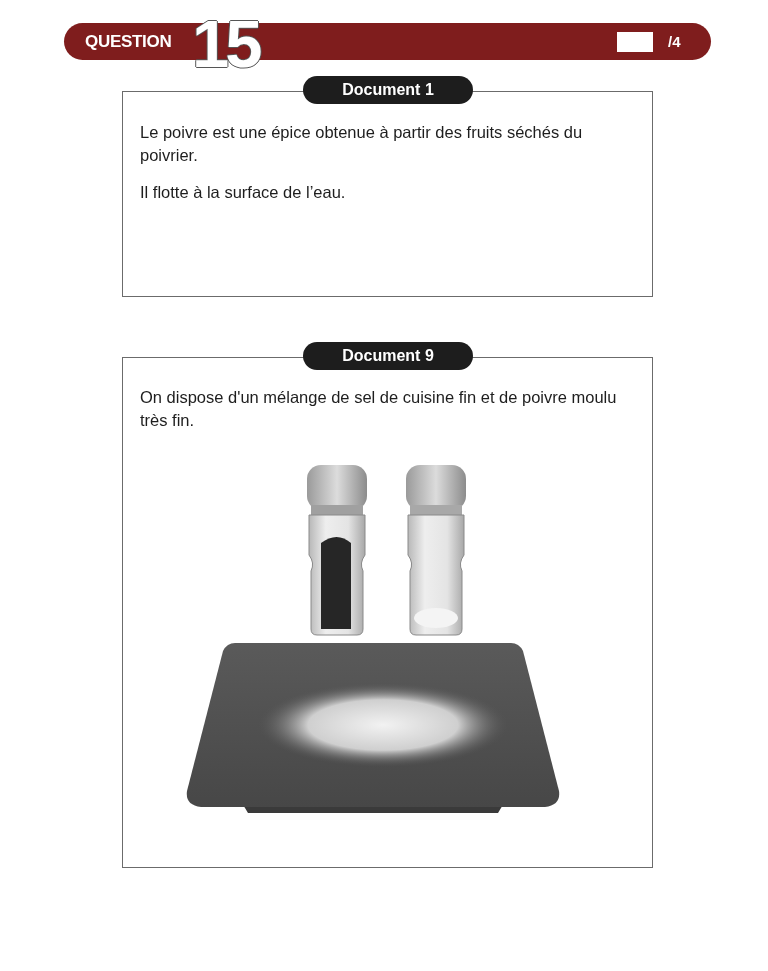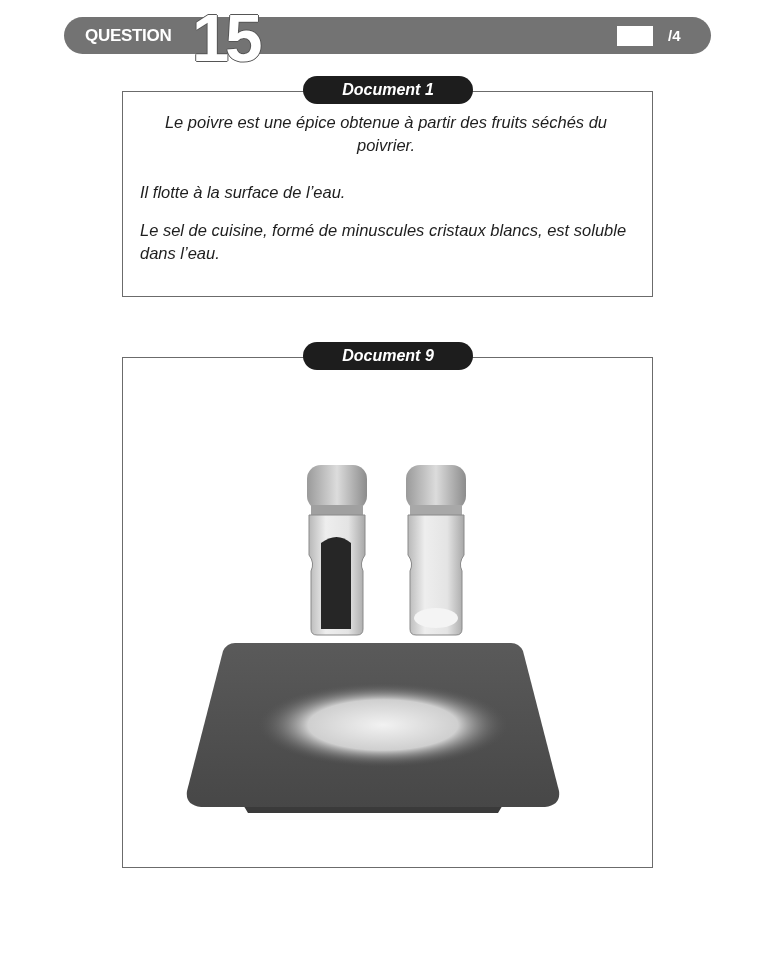--- a/index.html
+++ b/index.html
@@ -1,54 +1,54 @@
 <!DOCTYPE html>
 <html><head>
   <meta charset="utf-8">
   <style>
     html, body { margin: 0; padding: 0; background: #ffffff; }
     body { width: 768px; height: 971px; position: relative; overflow: hidden; font-family: "Liberation Sans", sans-serif; color: #1a1a1a; }
 
-    .q-bar { position: absolute; left: 64px; top: 17px; width: 647px; height: 37px; background: #737373; border-radius: 19px; }
+    .q-bar { position: absolute; left: 64px; top: 23px; width: 647px; height: 37px; background: #7f1d1d; border-radius: 19px; }
     .q-label { position: absolute; left: 21px; top: 9px; color: #ffffff; font-weight: bold; font-size: 17px; letter-spacing: -0.3px; }
     .q-num { position: absolute; left: 128px; top: -9px; color: #ffffff; font-weight: bold; font-size: 67px; letter-spacing: -4px; line-height: 60px;
       text-shadow: -1px 0 #555, 1px 0 #555, 0 -1px #555, 0 1px #555; }
     .score-box { position: absolute; left: 553px; top: 9px; width: 36px; height: 20px; background: #ffffff; }
     .score-total { position: absolute; left: 604px; top: 10px; color: #ffffff; font-weight: bold; font-size: 15px; }
 
-    .doc { position: absolute; left: 122px; width: 531px; border: 1.5px solid #6b6b6b; background: #fff; box-sizing: border-box; font-style: italic; }
+    .doc { position: absolute; left: 122px; width: 531px; border: 1.5px solid #6b6b6b; background: #fff; box-sizing: border-box; }
     .doc1 { top: 91px; height: 206px; }
     .doc2 { top: 357px; height: 511px; }
     .doc-tab { position: absolute; left: 180px; top: -16px; width: 170px; height: 28px; background: #1d1d1d; border-radius: 14px;
       color: #fff; font-weight: bold; font-size: 16px; text-align: center; line-height: 28px; }
     .doc-text { position: absolute; left: 17px; right: 20px; font-size: 16.5px; line-height: 23px; color: #1e1e1e; margin: 0; }
-    .p1 { top: 19px; text-align: center; } .p2 { top: 89px; } .p3 { top: 127px; }
+    .p1 { top: 29px; } .p2 { top: 89px; } .p3 { top: 127px; }
     .d2p1 { top: 28px; }
 
     .photo { position: absolute; left: 50px; top: 95px; width: 420px; height: 380px; }
   </style>
 </head>
 <body>
 
 <div class="q-bar">
   <span class="q-label">QUESTION</span>
   <span class="q-num">15</span>
   <div class="score-box"></div>
   <span class="score-total">/4</span>
 </div>
 
 <div class="doc doc1">
   <div class="doc-tab">Document 1</div>
   <p class="doc-text p1">Le poivre est une épice obtenue à partir des fruits séchés du poivrier.</p>
   <p class="doc-text p2">Il flotte à la surface de l’eau.</p>
-  <p class="doc-text p3">Le sel de cuisine, formé de minuscules cristaux blancs, est soluble dans l’eau.</p>
 </div>
 
 <div class="doc doc2">
   <div class="doc-tab">Document 9</div>
+  <p class="doc-text d2p1">On dispose d'un mélange de sel de cuisine fin et de poivre moulu très fin.</p>
 
   <svg class="photo" viewBox="0 0 420 380" xmlns="http://www.w3.org/2000/svg">
     <defs>
       <linearGradient id="glass" x1="0" x2="1" y1="0" y2="0">
         <stop offset="0" stop-color="#b8b8b8"></stop>
         <stop offset="0.3" stop-color="#eeeeee"></stop>
         <stop offset="0.7" stop-color="#e4e4e4"></stop>
         <stop offset="1" stop-color="#a8a8a8"></stop>
       </linearGradient>
       <linearGradient id="cap" x1="0" x2="1" y1="0" y2="0">

